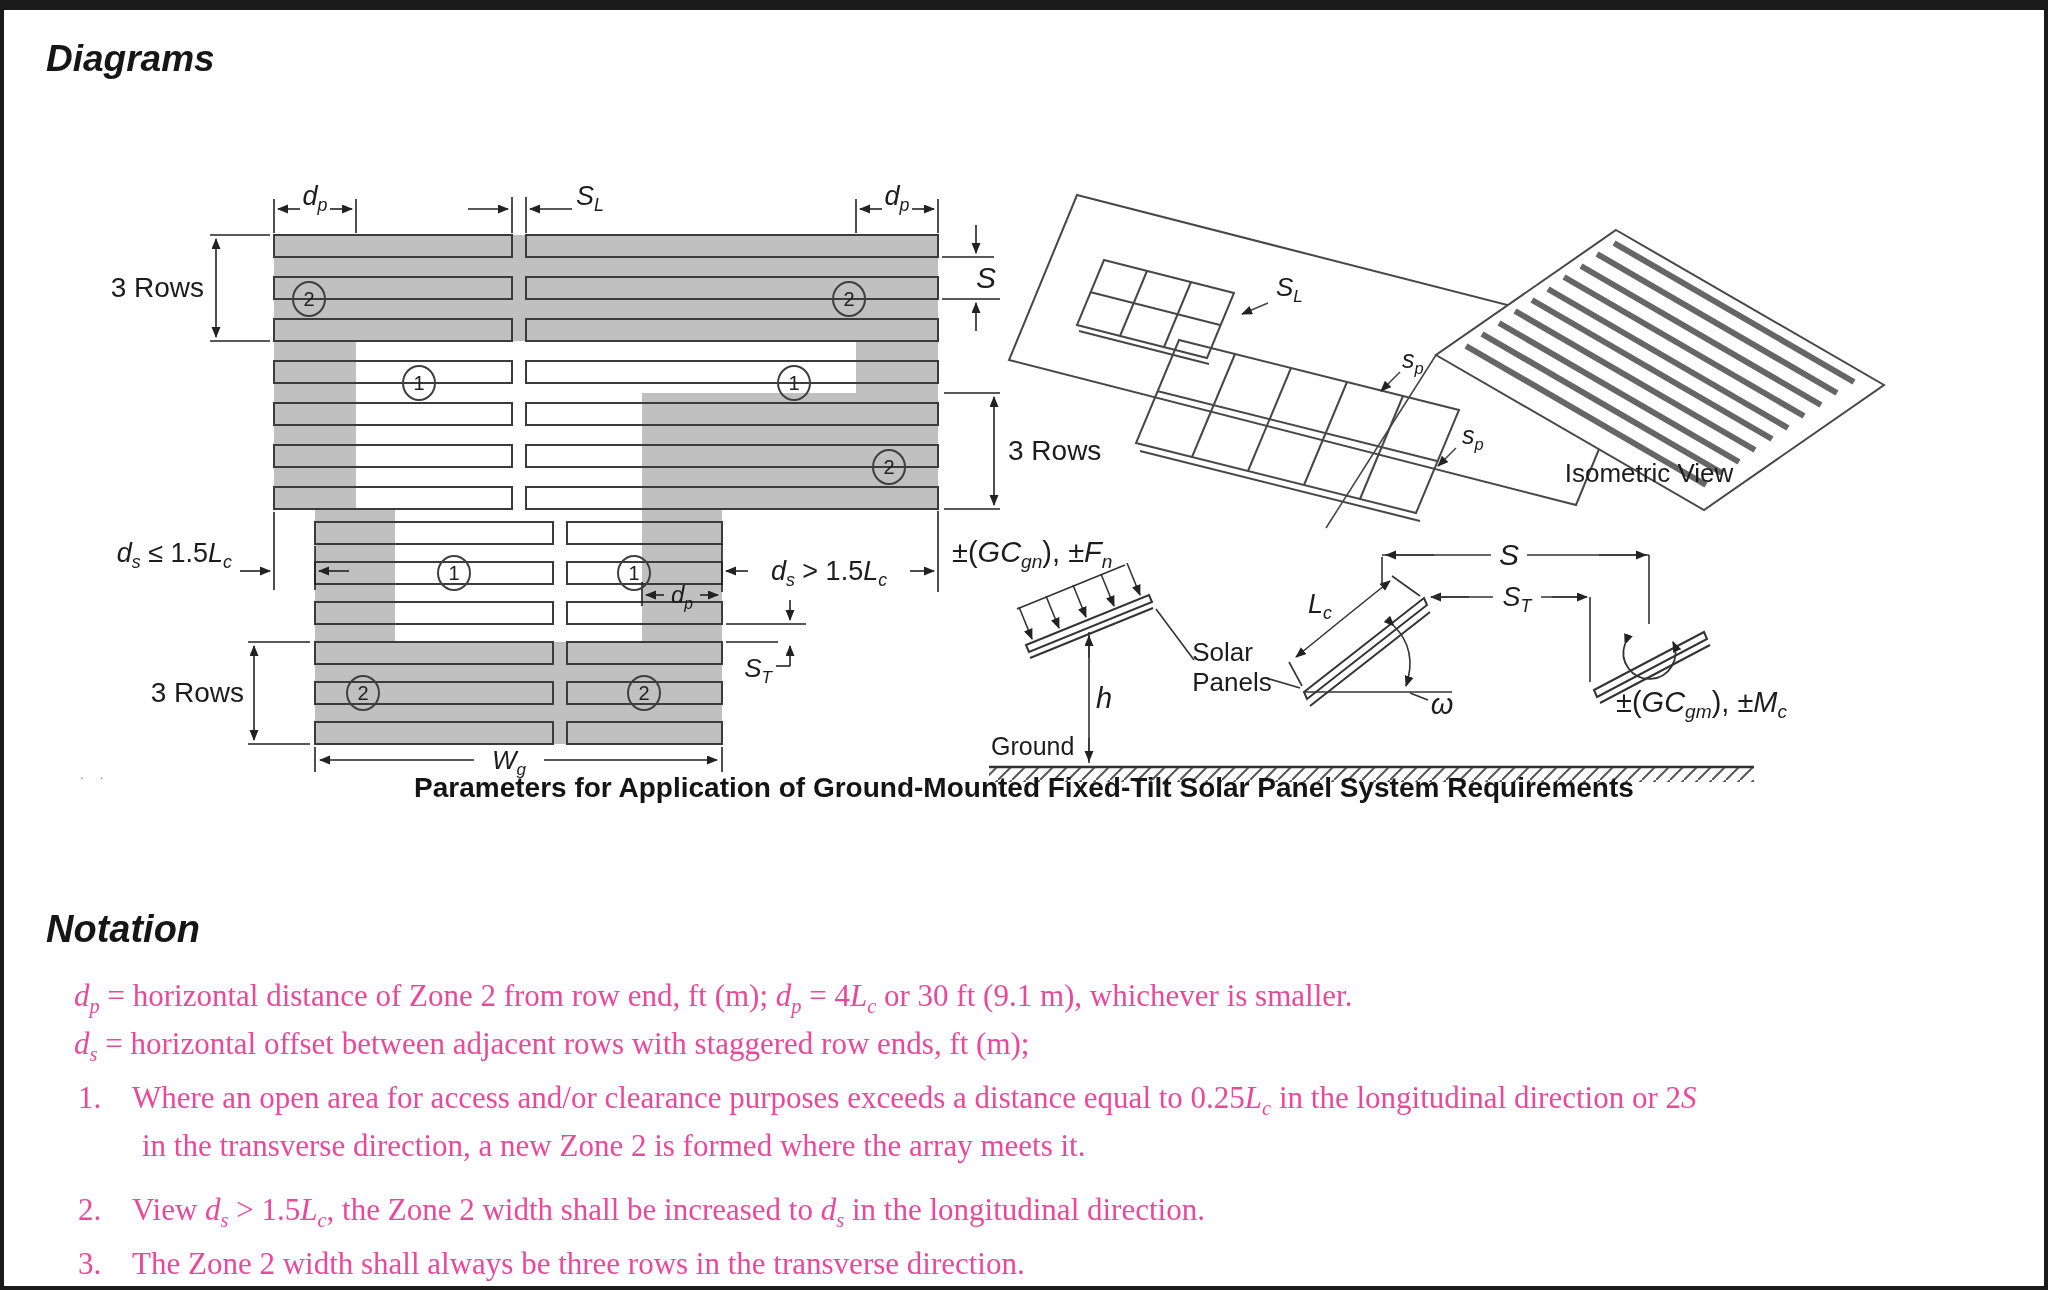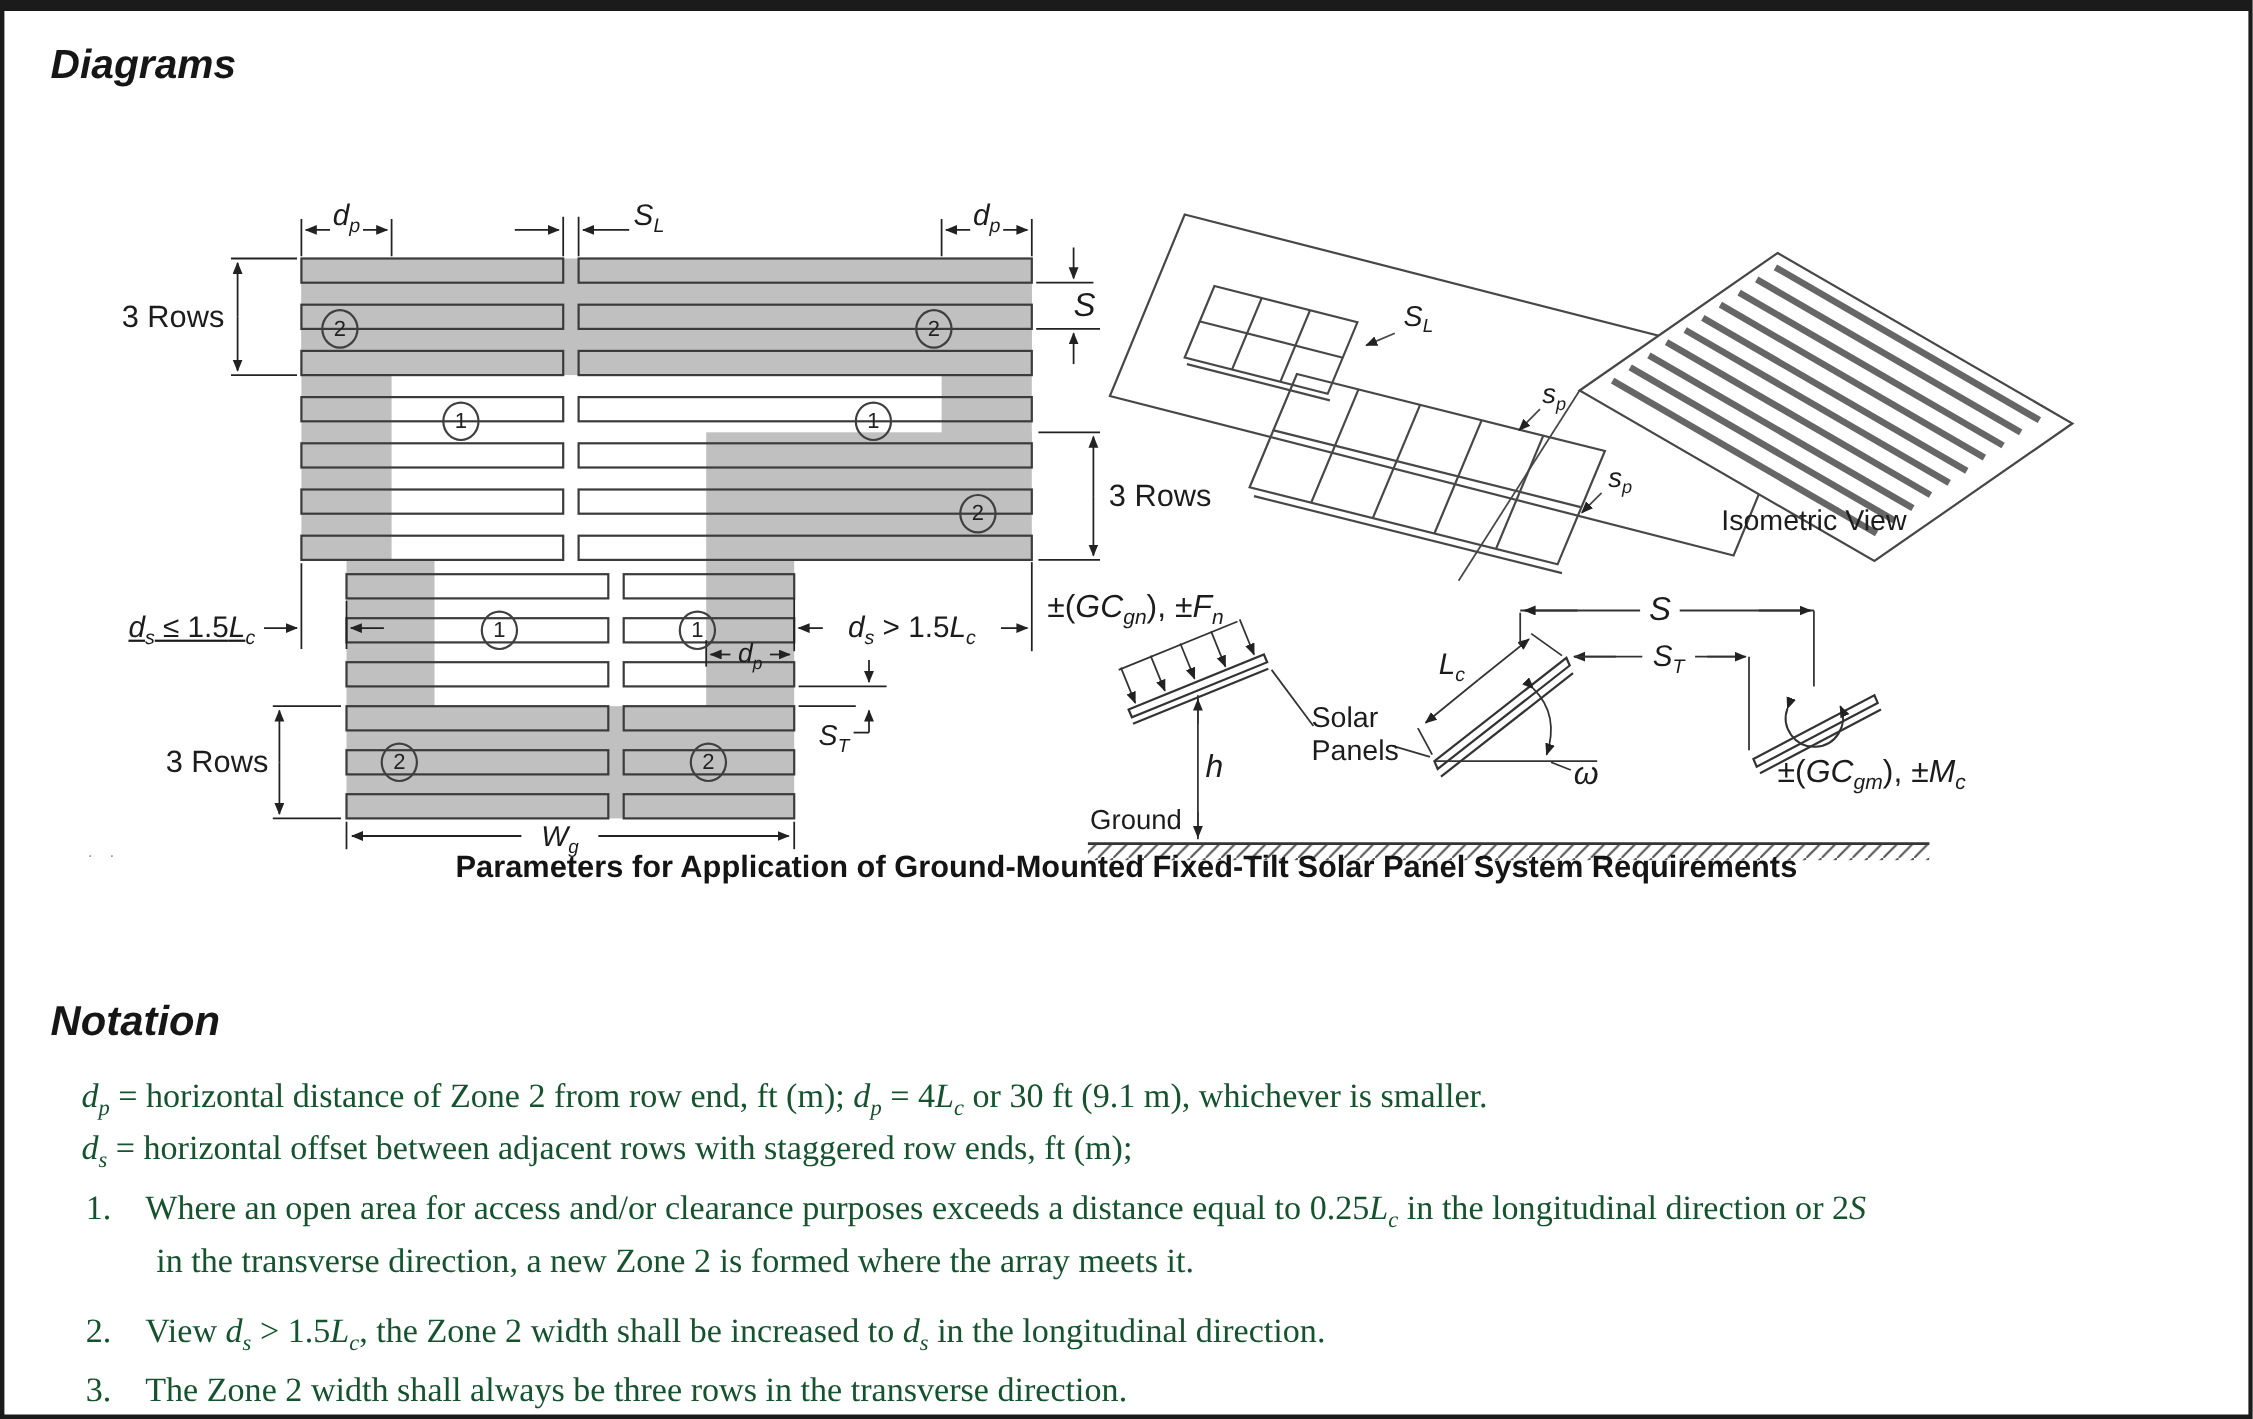--- a/index.html
+++ b/index.html
@@ -12,21 +12,21 @@
        transform:translate(-50%,-50%);line-height:1;}
   .la{transform:translate(0,-50%);}
   .ra{transform:translate(-100%,-50%);}
   .it{font-style:italic;}
   sub{font-size:.66em;line-height:0;font-style:italic;}
   .zc{position:absolute;width:30px;height:32px;border:2px solid #3f3f3f;border-radius:50%;
       display:flex;align-items:center;justify-content:center;
       font:20px "Liberation Sans",sans-serif;color:#222;transform:translate(-50%,-50%);}
   .cap{position:absolute;left:0;top:762px;width:100%;text-align:center;
        font:bold 28px "Liberation Sans",sans-serif;color:#141414;}
-  .nt{position:absolute;font:31px "Liberation Serif","DejaVu Serif",serif;color:#14532d;white-space:nowrap;line-height:1.15;text-align:right;}
+  .nt{position:absolute;font:31px "Liberation Serif","DejaVu Serif",serif;color:#ec4899;white-space:nowrap;line-height:1.15;text-align:right;}
   .dots{position:absolute;left:76px;top:756px;font:14px "Liberation Sans",sans-serif;color:#8a8a8a;letter-spacing:6px;}
   .sp2{text-align:left;font-size:26px;line-height:1.15;}
 </style>
 </head>
 <body>
 
 <div class="page">
 
   <svg width="2048" height="1290" viewBox="0 0 2048 1290">
     <defs>
@@ -235,21 +235,21 @@
 
   <div class="hd" style="left:42px;top:28px;font-style:italic;">Diagrams</div>
 
   <div class="lbl" style="left:311px;top:186px;"><span class="it">d</span><sub class="it">p</sub></div>
   <div class="lbl la" style="left:572px;top:186px;"><span class="it">S</span><sub class="it">L</sub></div>
   <div class="lbl" style="left:893px;top:186px;"><span class="it">d</span><sub class="it">p</sub></div>
   <div class="lbl it" style="left:982px;top:268px;font-size:30px;">S</div>
   <div class="lbl ra" style="left:200px;top:278px;font-size:28px;">3 Rows</div>
   <div class="lbl la" style="left:1004px;top:441px;font-size:28px;">3 Rows</div>
   <div class="lbl ra" style="left:240px;top:683px;font-size:28px;">3 Rows</div>
-  <div class="lbl ra" style="left:228px;top:561px;text-decoration:underline;"><span class="it">d</span><sub class="it">s</sub><span> ≤ 1.5</span><span class="it">L</span><sub class="it">c</sub></div>
+  <div class="lbl ra" style="left:228px;top:543px;"><span class="it">d</span><sub class="it">s</sub><span> ≤ 1.5</span><span class="it">L</span><sub class="it">c</sub></div>
   <div class="lbl" style="left:825px;top:561px;"><span class="it">d</span><sub class="it">s</sub><span> &gt; 1.5</span><span class="it">L</span><sub class="it">c</sub></div>
   <div class="lbl" style="left:678px;top:585px;font-size:24px;"><span class="it">d</span><sub class="it">p</sub></div>
   <div class="lbl ra" style="left:768px;top:658px;font-size:26px;"><span class="it">S</span><sub class="it">T</sub></div>
   <div class="lbl" style="left:505px;top:750px;font-size:26px;"><span class="it">W</span><sub class="it">g</sub></div>
 
   <div class="zc" style="left:305px;top:289px;">
       <span>2</span>
     </div>
   <div class="zc" style="left:845px;top:289px;">
       <span>2</span>

